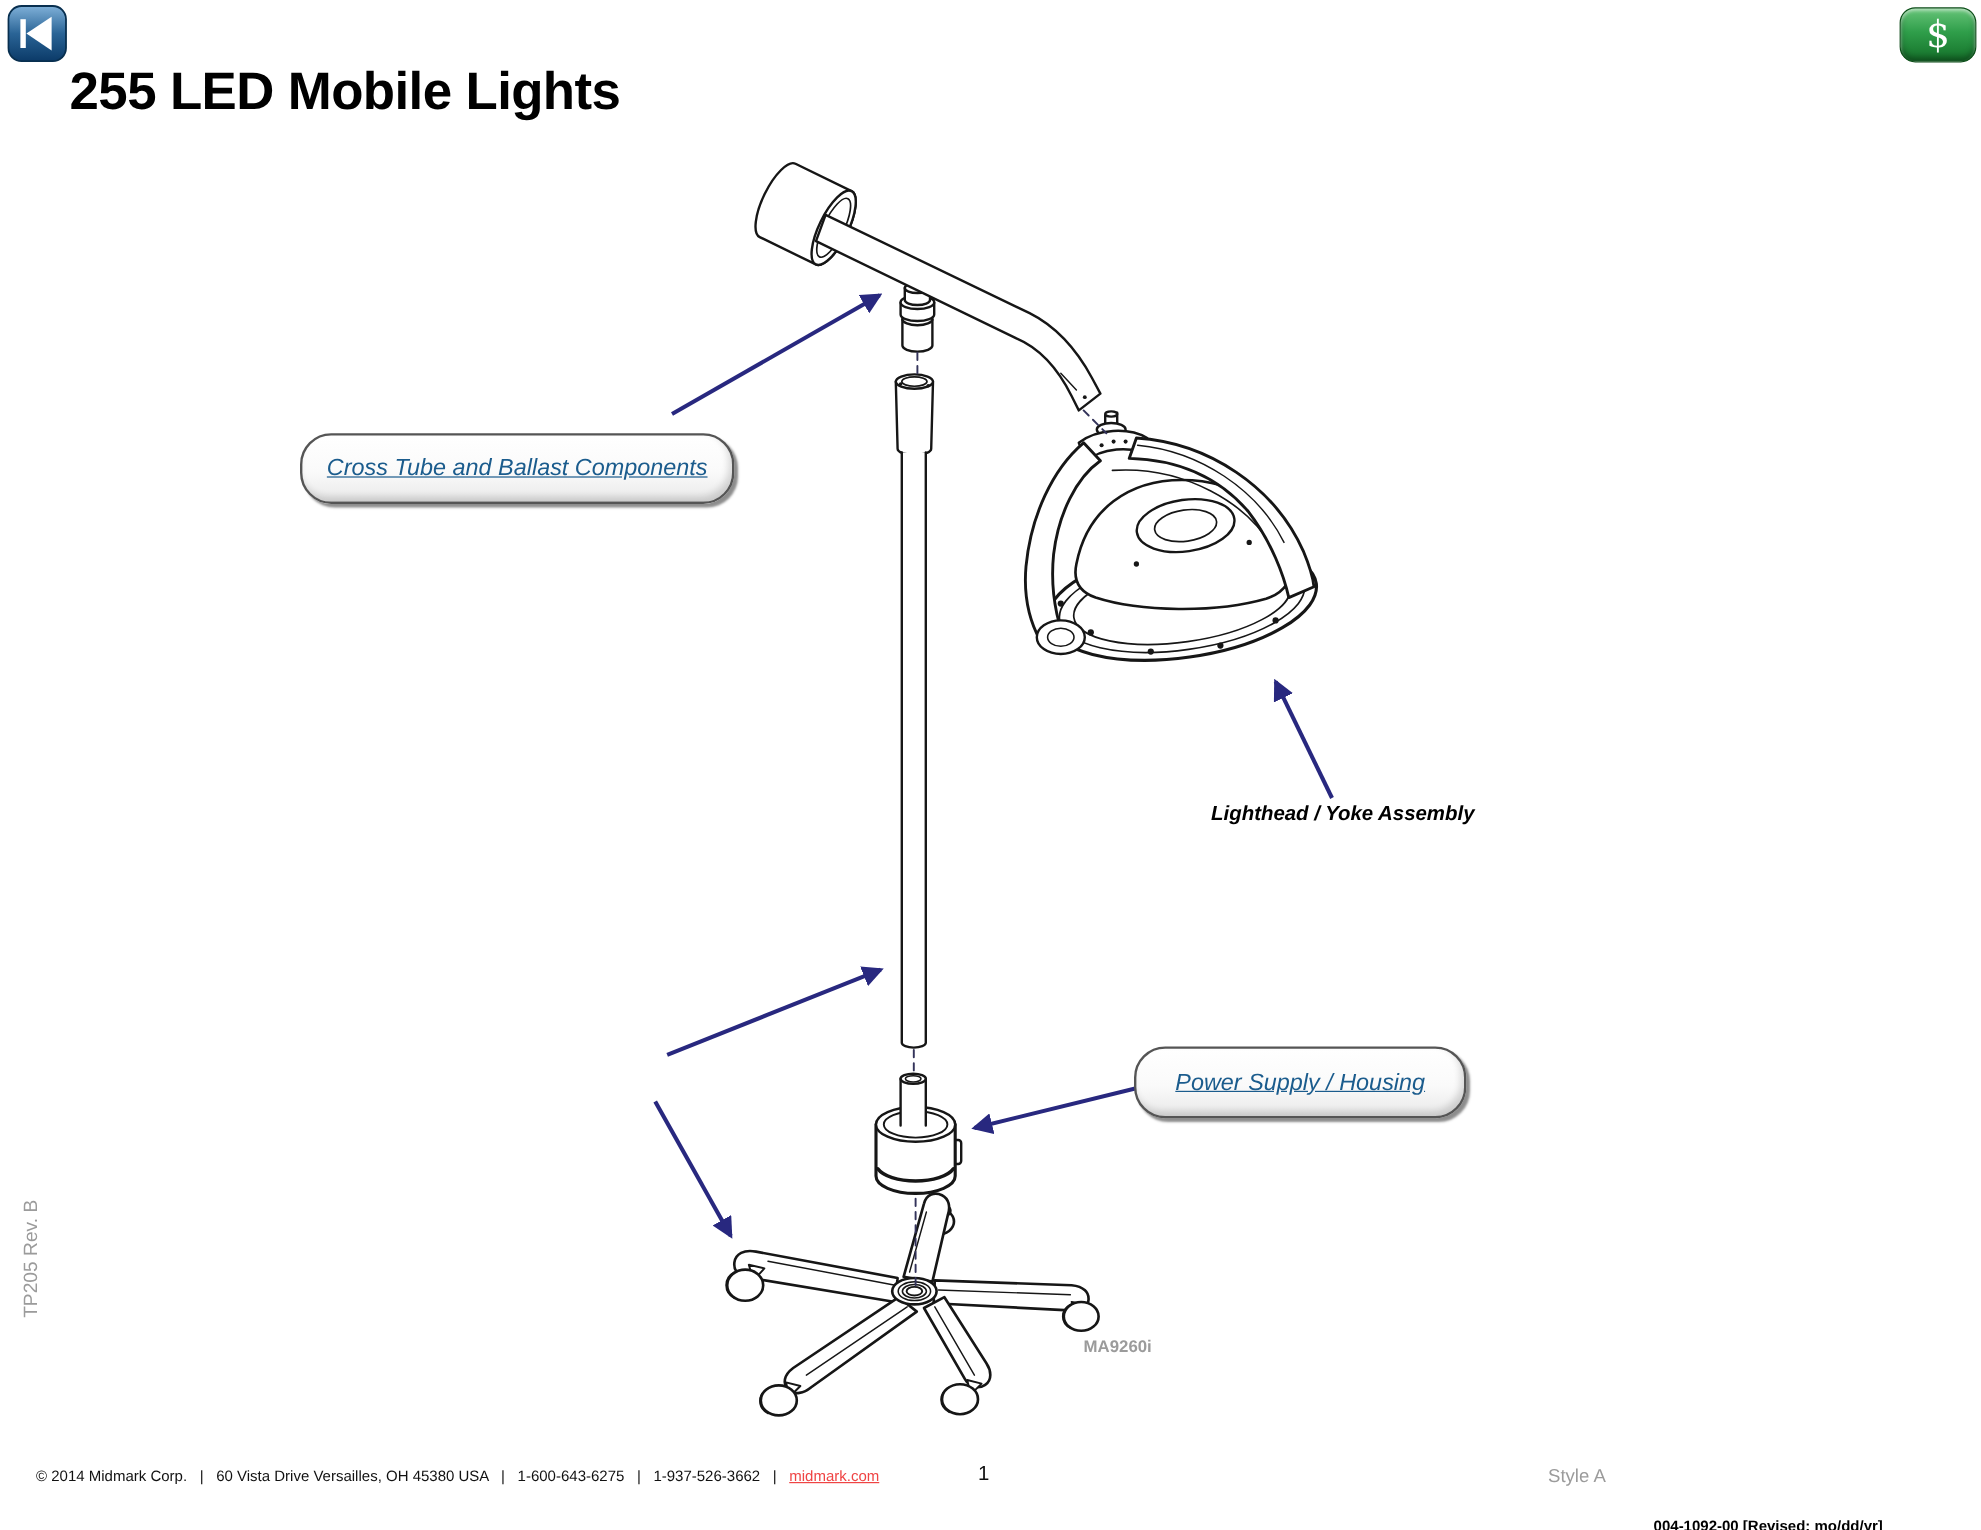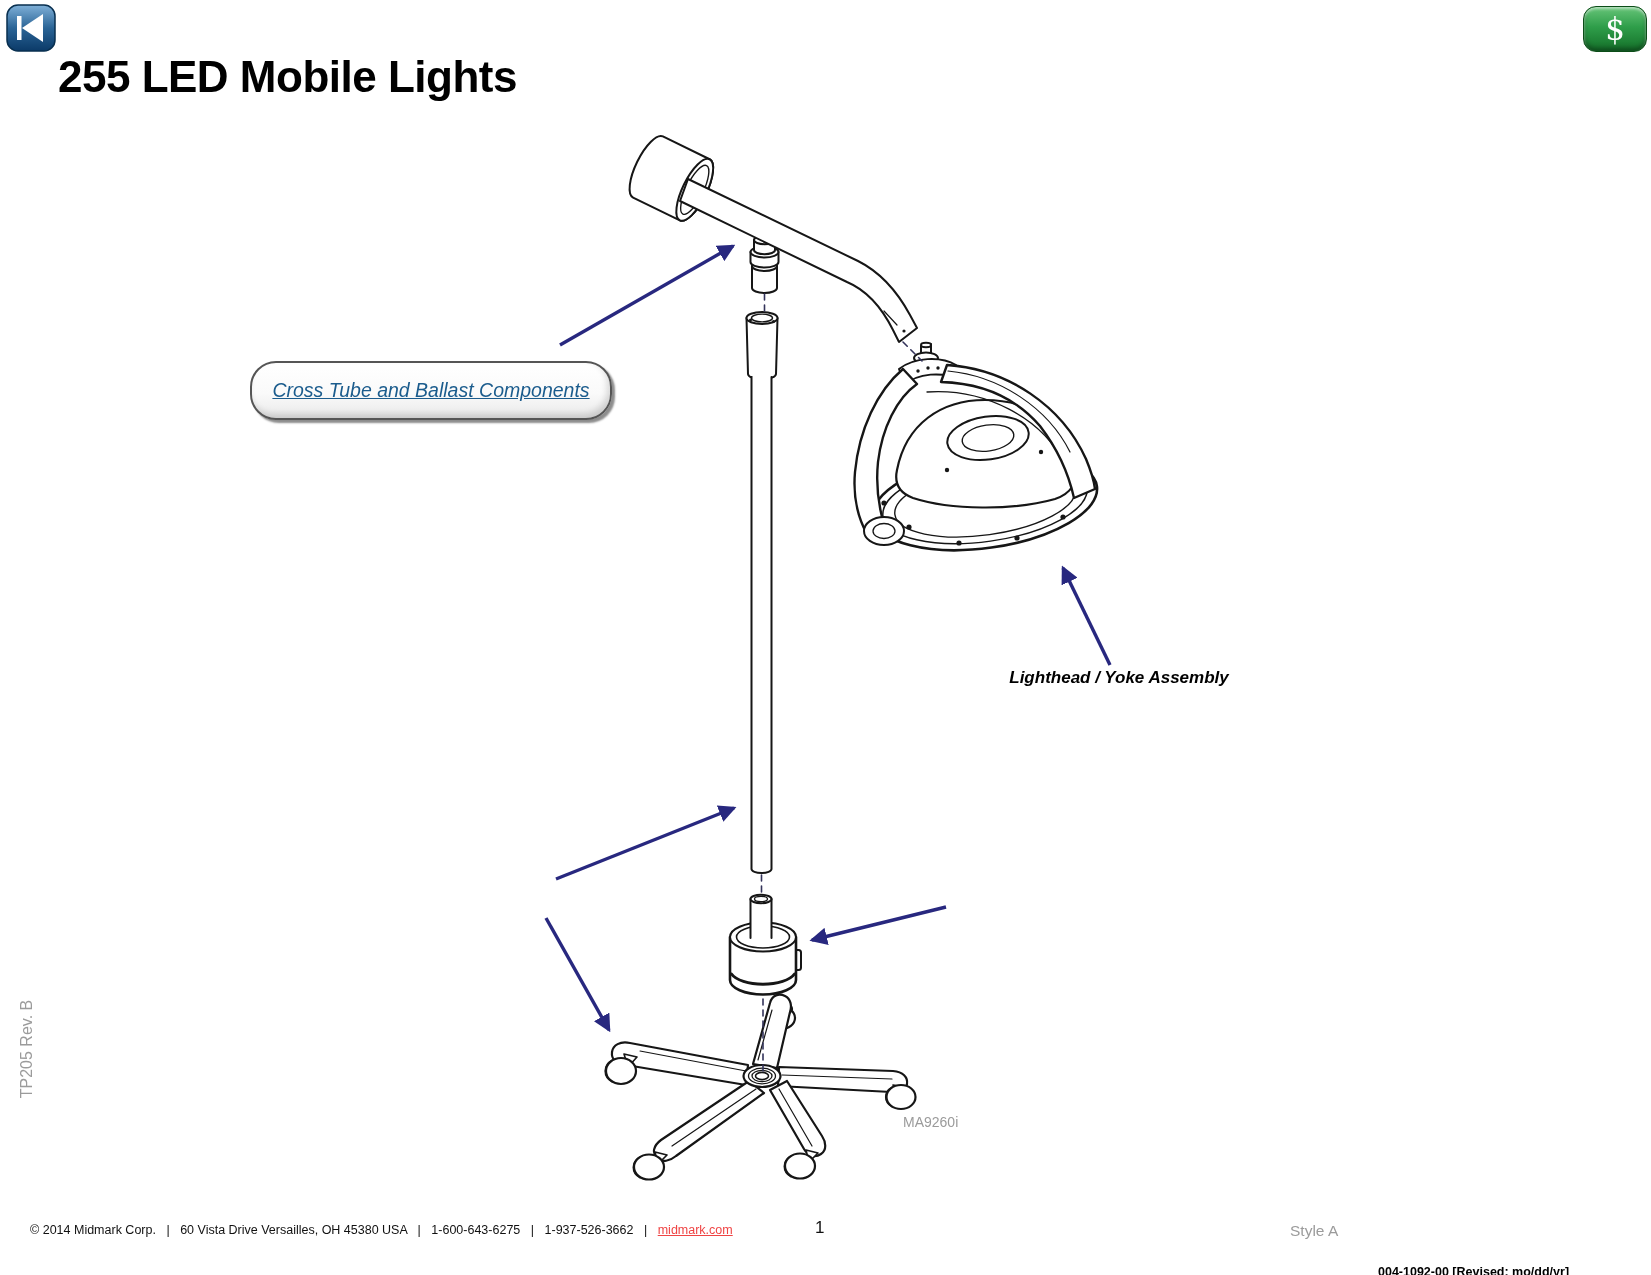--- a/index.html
+++ b/index.html
@@ -32,21 +32,21 @@
     font-family:"Liberation Sans",sans-serif;
   }
   .callout-btn span{text-decoration:underline;white-space:nowrap;}
   .btn-cross{left:250px;top:332px;width:358px;height:55px;margin-top:29px;}
   .btn-base{left:320px;top:858px;width:234px;height:57px;}
   .btn-power{left:945px;top:872px;width:273px;height:56px;}
 
   .lighthead-label{left:990px;top:668px;width:258px;text-align:center;
     font-weight:bold;font-style:italic;font-size:17px;color:#000;white-space:nowrap;}
 
-  .figure-code{left:903px;top:1114px;font-size:14px;color:#9b9b9b;}
+  .figure-code{left:903px;top:1114px;font-size:14px;color:#9b9b9b;font-weight:bold;}
   .doc-code{left:-38px;top:1040px;width:130px;text-align:center;font-size:16px;color:#9b9b9b;
     transform:rotate(-90deg);white-space:nowrap;}
 
   
   .footer-left{left:30px;top:1223px;font-size:12.5px;color:#111;white-space:nowrap;}
   .footer-left .sep{margin:0 7px;color:#111;}
   .footer-link{color:#ef4444;text-decoration:underline;cursor:pointer;}
   .page-number{left:815px;top:1218px;font-size:17px;color:#111;}
   .style-label{left:1290px;top:1222px;font-size:15.5px;color:#9b9b9b;}
   .revision-label{left:1378px;top:1225px;font-size:12.5px;font-weight:bold;color:#000;white-space:nowrap;margin-top:40px;}
@@ -220,20 +220,23 @@
 
   <button class="nav-btn dollar-btn">
     <span>$</span>
   </button>
 
   <div class="abs page-title">255 LED Mobile Lights</div>
 
   <div class="callout-btn btn-cross">
     <span>Cross Tube and Ballast Components</span>
   </div>
+  <div class="callout-btn btn-power">
+    <span>Power Supply / Housing</span>
+  </div>
 
   <div class="abs lighthead-label">Lighthead / Yoke Assembly</div>
 
   <div class="abs figure-code">MA9260i</div>
   <div class="abs doc-code">TP205 Rev. B</div>
 
   <div class="abs footer-left">
     <span>© 2014  Midmark Corp.</span>
     <span class="sep">|</span>
     <span>60 Vista Drive Versailles, OH 45380 USA</span>

